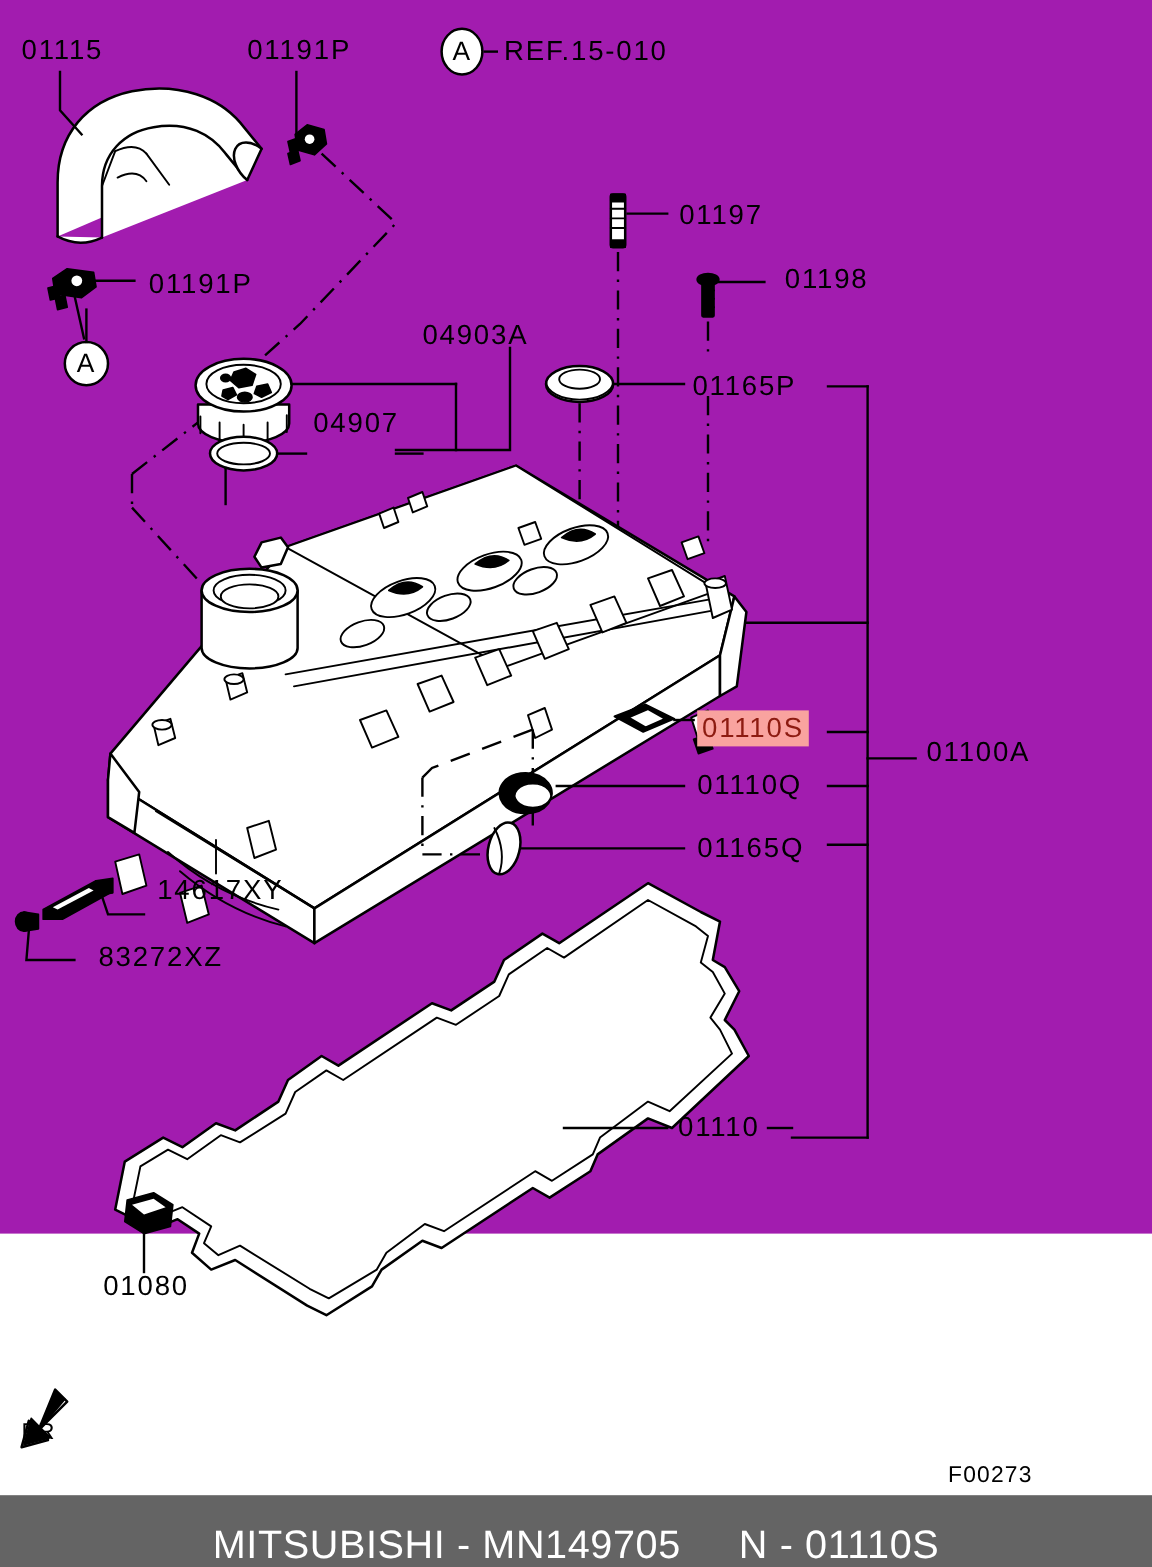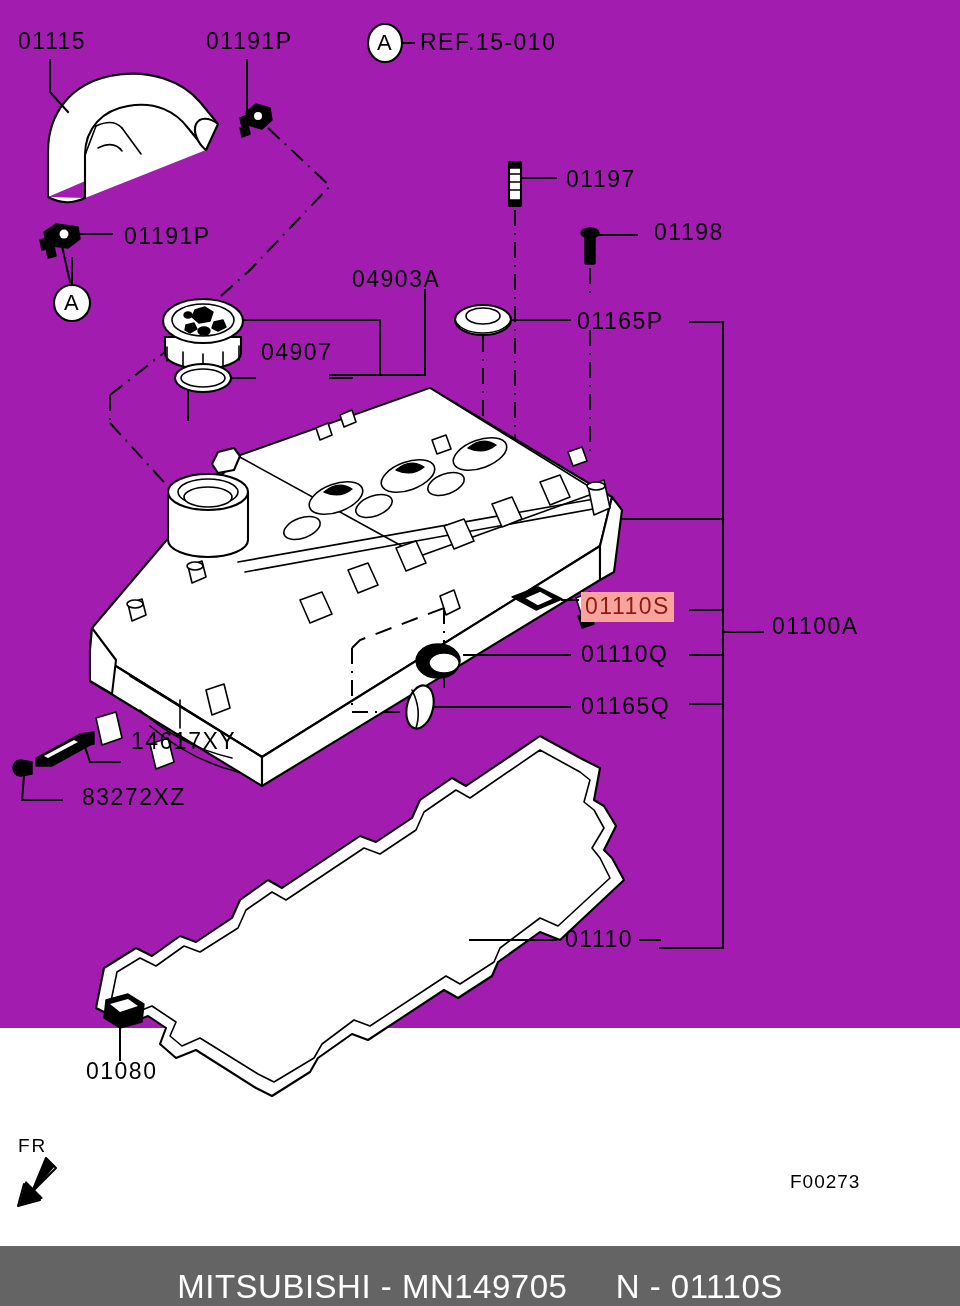--- a/index.html
+++ b/index.html
@@ -2,21 +2,21 @@
 <html><head>
 <meta charset="utf-8">
 <title>Parts Diagram</title>
 <style>
   html,body{margin:0;padding:0;background:#fff;}
   body{width:960px;height:1306px;font-family:"Liberation Sans",sans-serif;overflow:hidden;position:relative;}
   #sheet{position:absolute;left:0;top:0;width:960px;height:1028px;background:#a21caf;}
   #art{position:absolute;left:0;top:0;width:960px;height:1306px;}
   .lbl{position:absolute;font-family:"Liberation Sans",sans-serif;font-size:23px;letter-spacing:1.5px;color:#000;white-space:nowrap;line-height:1;}
   .lbl.hi{background:#f9a39f;color:#8d1b11;padding:3px 4px 4px 4px;letter-spacing:1.5px;}
-  .small{font-size:19px;letter-spacing:1px;}
+  .small{font-size:19px;letter-spacing:1px;margin-top:48px;}
   #banner{position:absolute;left:0;top:1246px;width:960px;height:60px;background:#646464;display:flex;align-items:flex-end;justify-content:center;}
   #banner .btxt{color:#fff;font-size:33px;letter-spacing:0.5px;font-family:"Liberation Sans",sans-serif;white-space:pre;}
 </style>
 </head>
 <body>
 
 <div id="sheet">
 
   <svg id="art" viewBox="0 0 960 1306" xmlns="http://www.w3.org/2000/svg">
     <defs>

